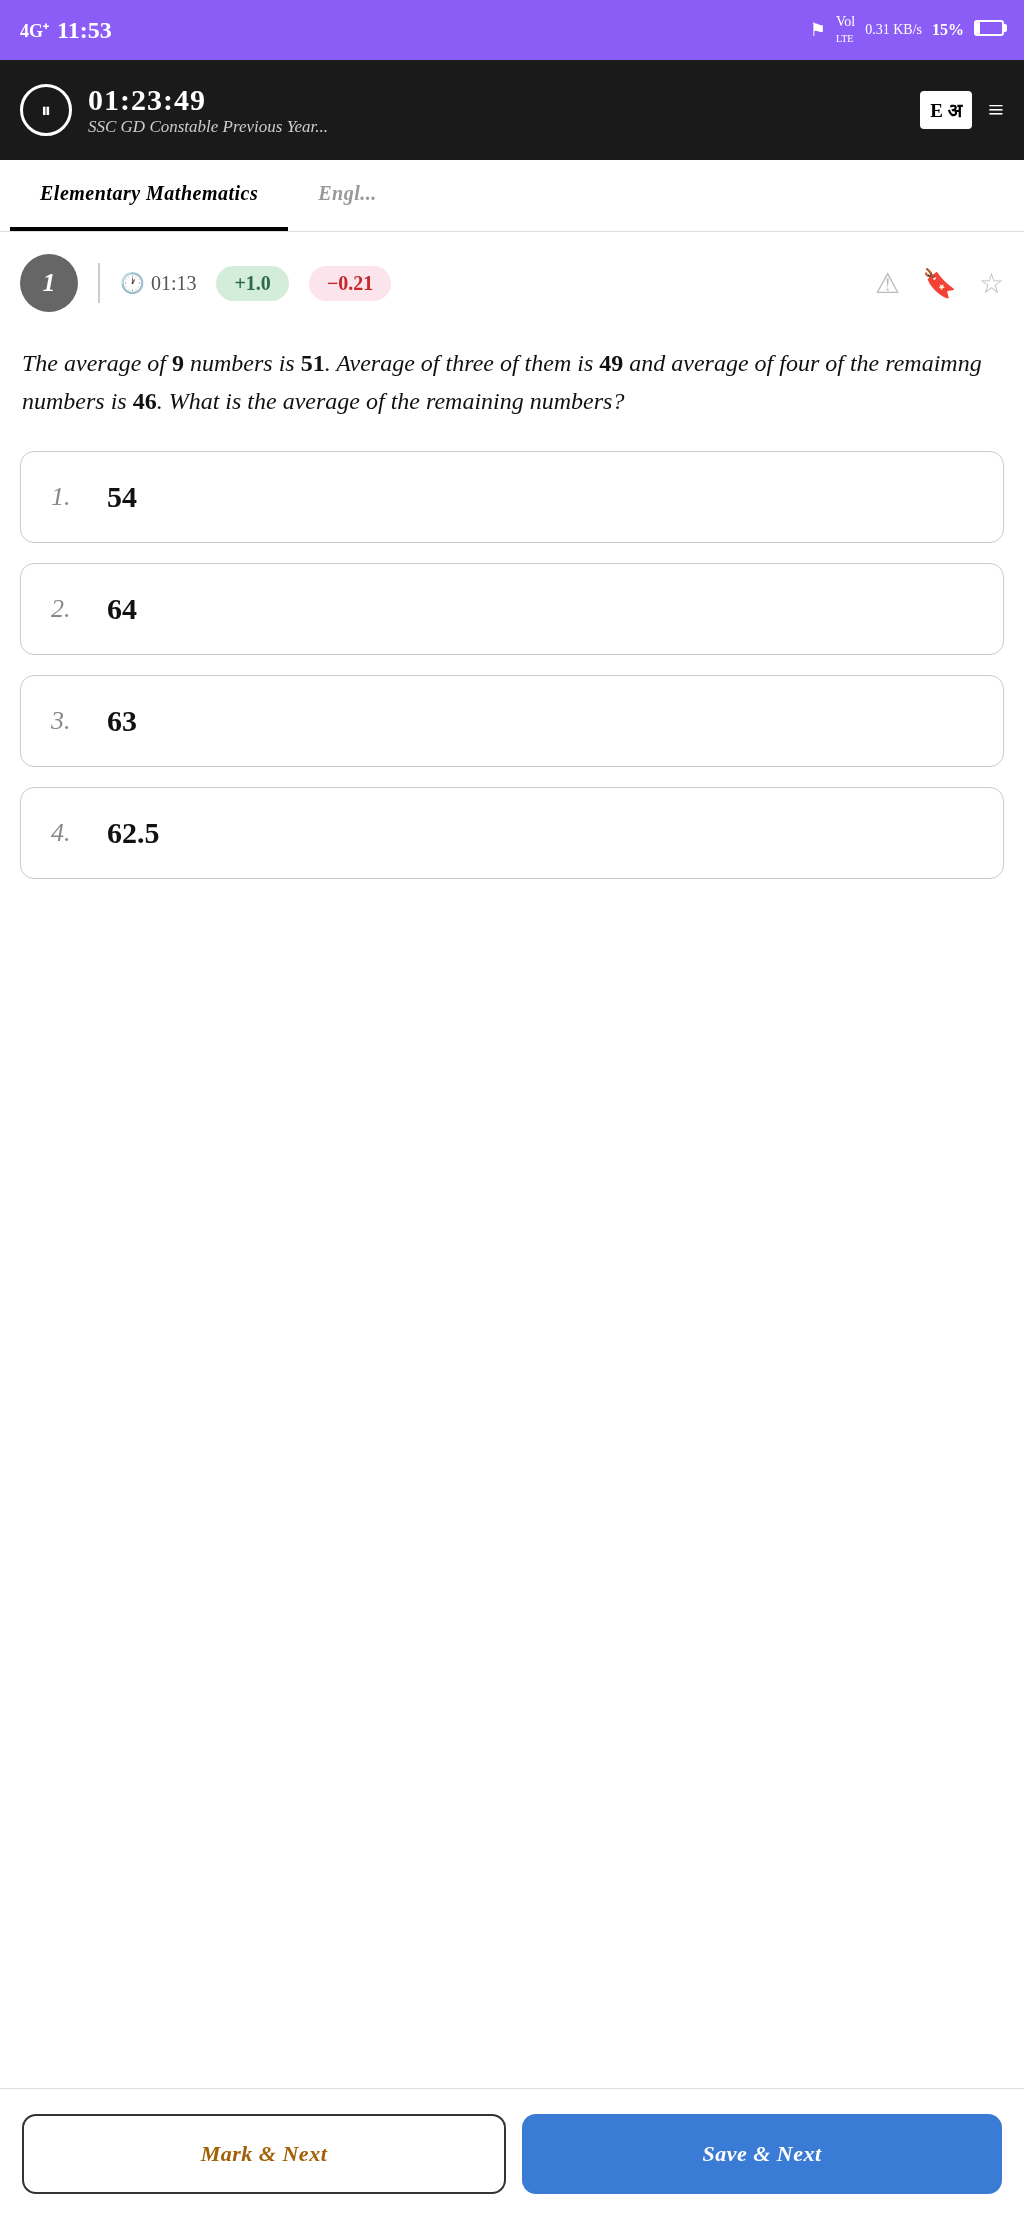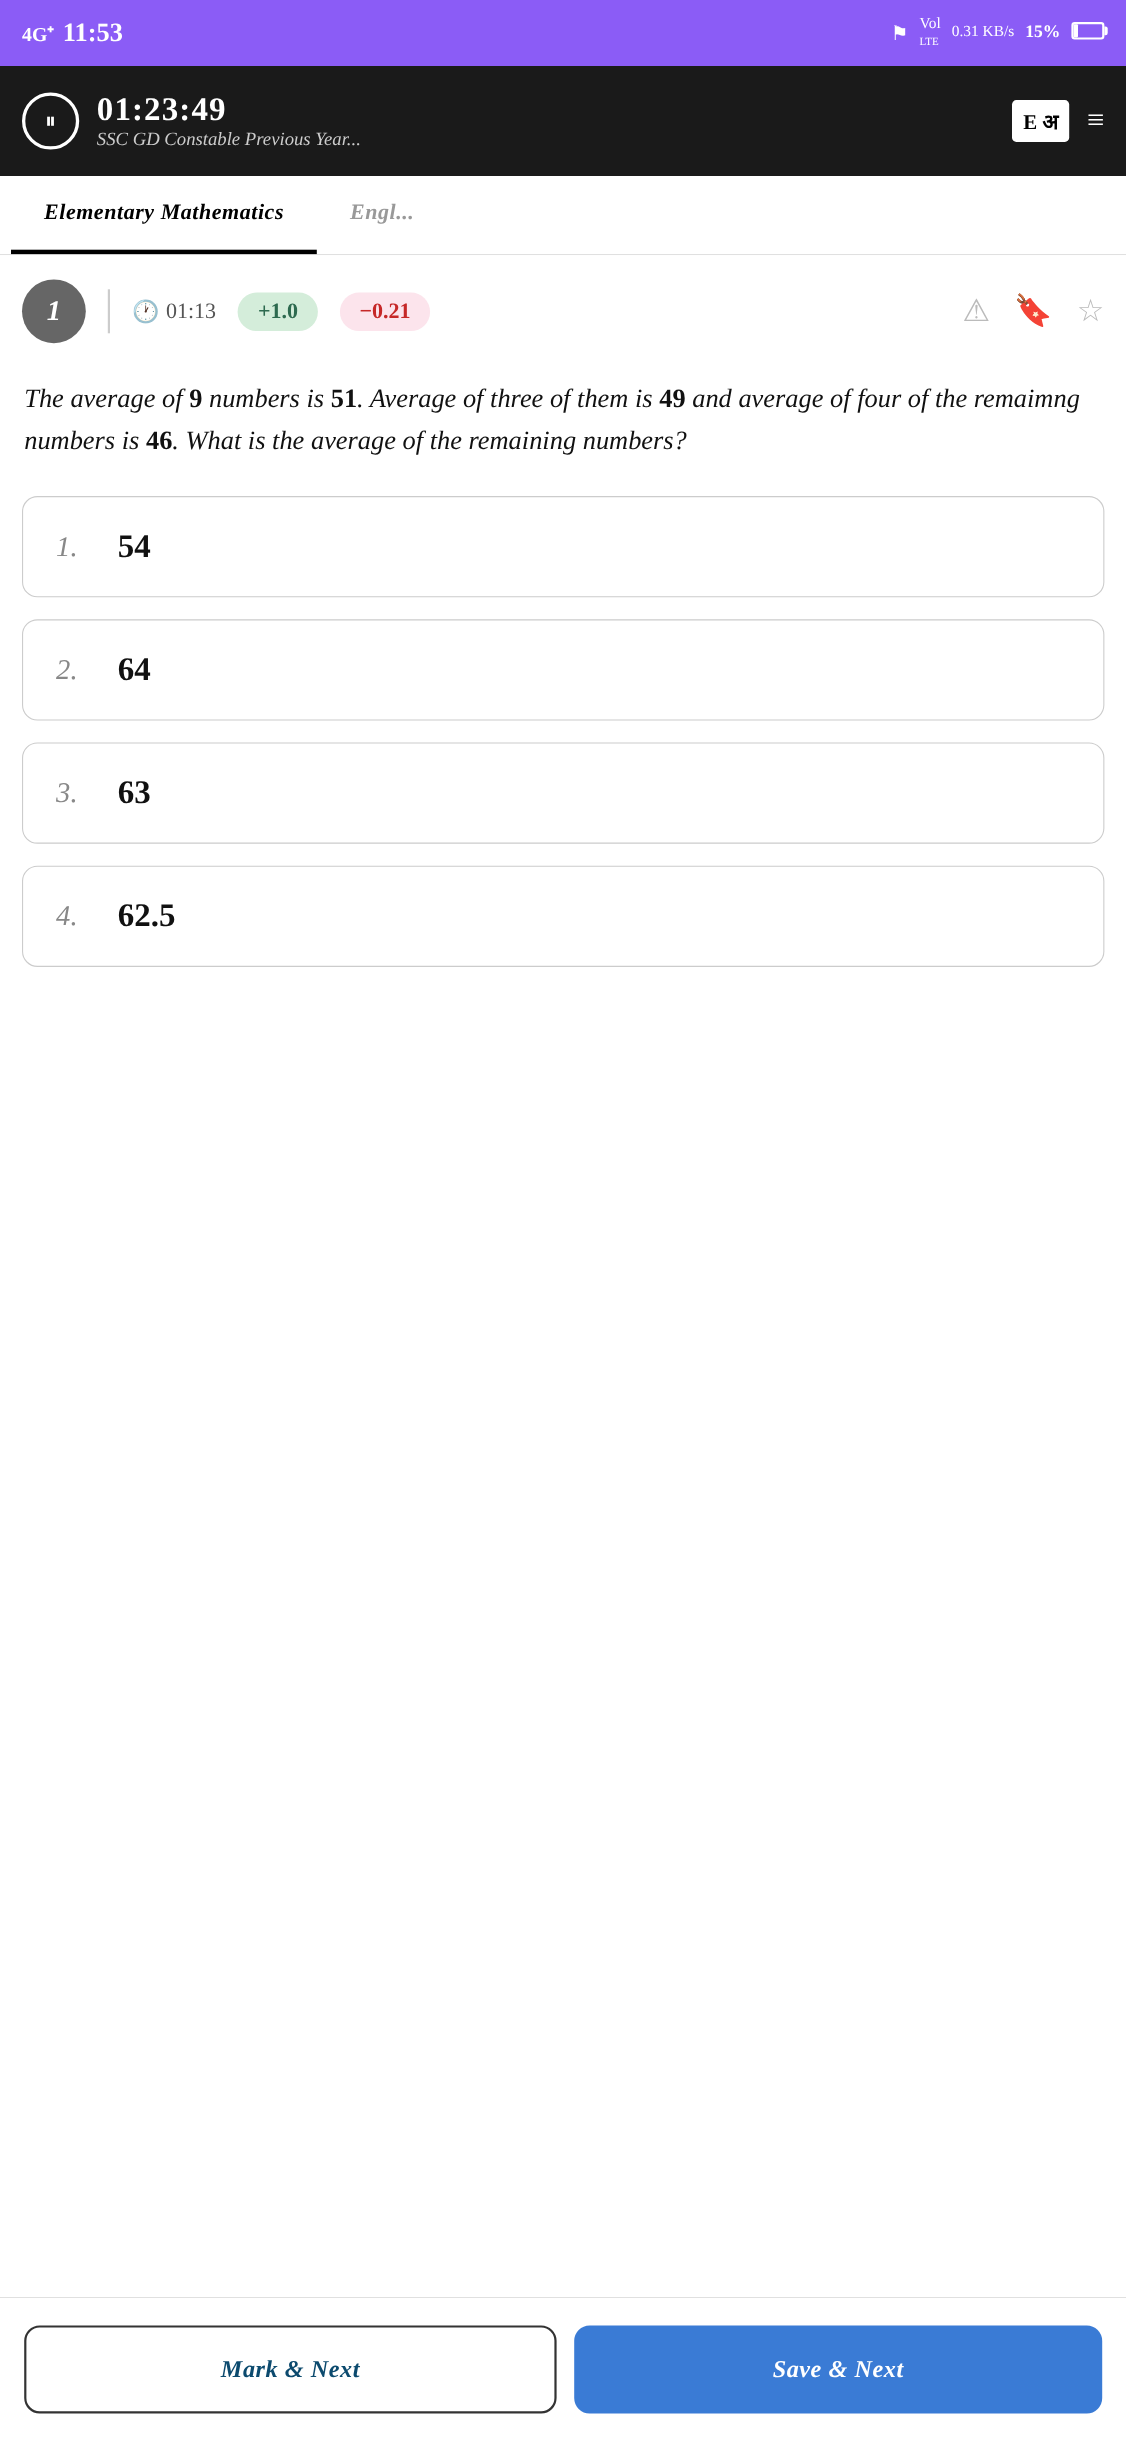--- a/index.html
+++ b/index.html
@@ -282,21 +282,21 @@
       font-family: 'Georgia', serif;
       cursor: pointer;
       display: flex;
       align-items: center;
       justify-content: center;
       letter-spacing: 0.5px;
     }
     .btn-outline {
       border: 2.5px solid #333;
       background: #fff;
-      color: #0c4a6e;
+      color: #a16207;
     }
     .btn-primary {
       background: #3a7bd5;
       color: #fff;
       border: none;
     }
 
     .main-scroll {
       padding-bottom: 140px;
     }

